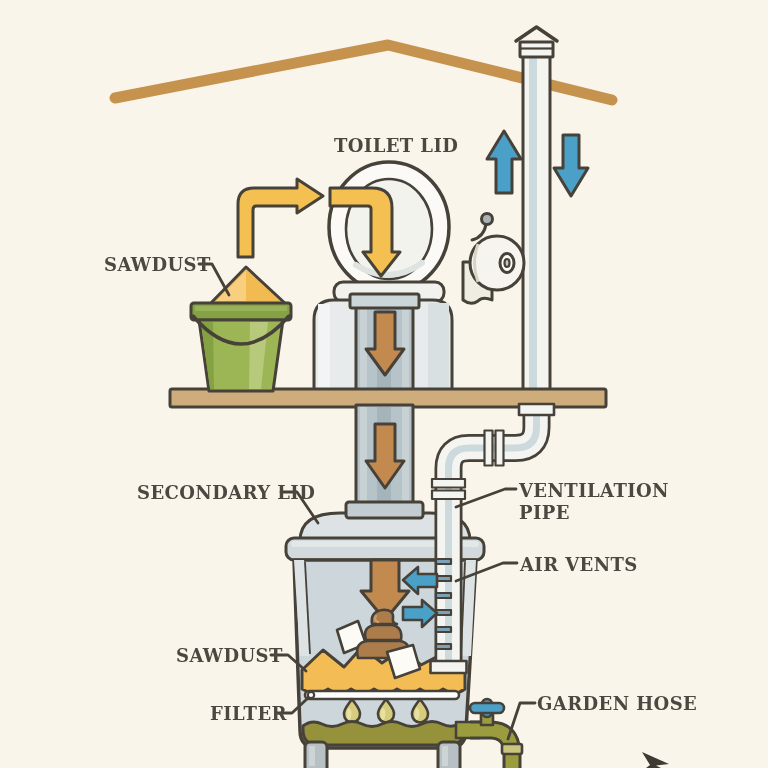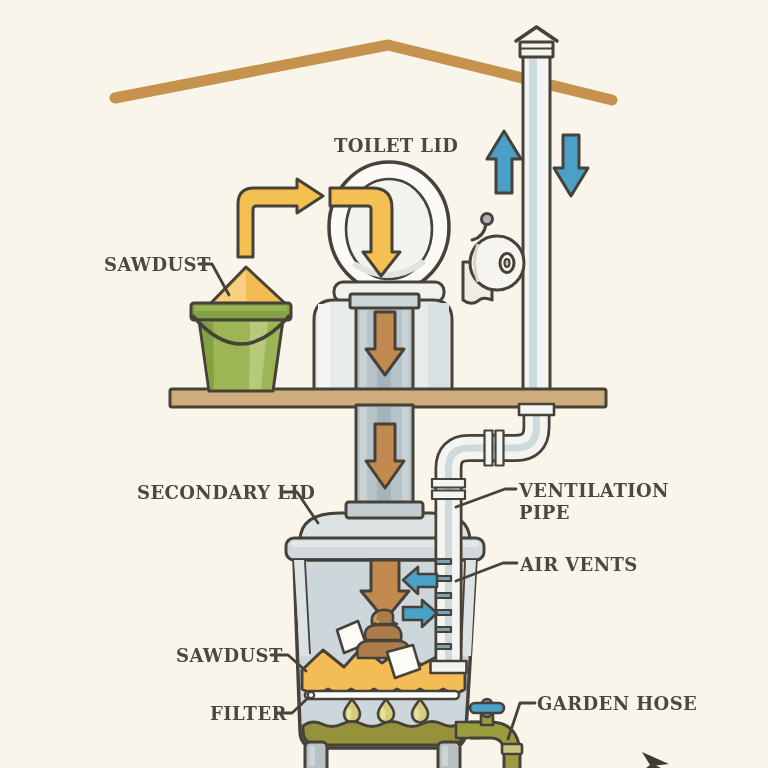--- a/index.html
+++ b/index.html
@@ -1,16 +1,16 @@
 <!DOCTYPE html>
 <html><head>
 <meta charset="utf-8">
 <style>
   html,body{margin:0;padding:0;background:#faf5ea;}
-  .stage{position:relative;width:768px;height:768px;overflow:hidden;background:#faf5ea;border-radius:16px;}
+  .stage{position:relative;width:768px;height:768px;overflow:hidden;background:#faf5ea;}
   svg{position:absolute;left:0;top:0;}
   .lbl{font-family:"DejaVu Serif","Liberation Serif",serif;font-weight:bold;font-size:18px;
        fill:#4b4741;letter-spacing:.4px;}
   .s2{stroke:#474239;stroke-width:2.2;stroke-linejoin:round;}
   .s25{stroke:#474239;stroke-width:2.6;stroke-linejoin:round;}
   .s3{stroke:#474239;stroke-width:3;stroke-linejoin:round;}
   .s35{stroke:#474239;stroke-width:3.5;stroke-linejoin:round;stroke-linecap:round;}
   .nf{fill:none;}
   .ldr{stroke:#474239;stroke-width:2.8;fill:none;stroke-linejoin:round;stroke-linecap:round;}
 </style>

